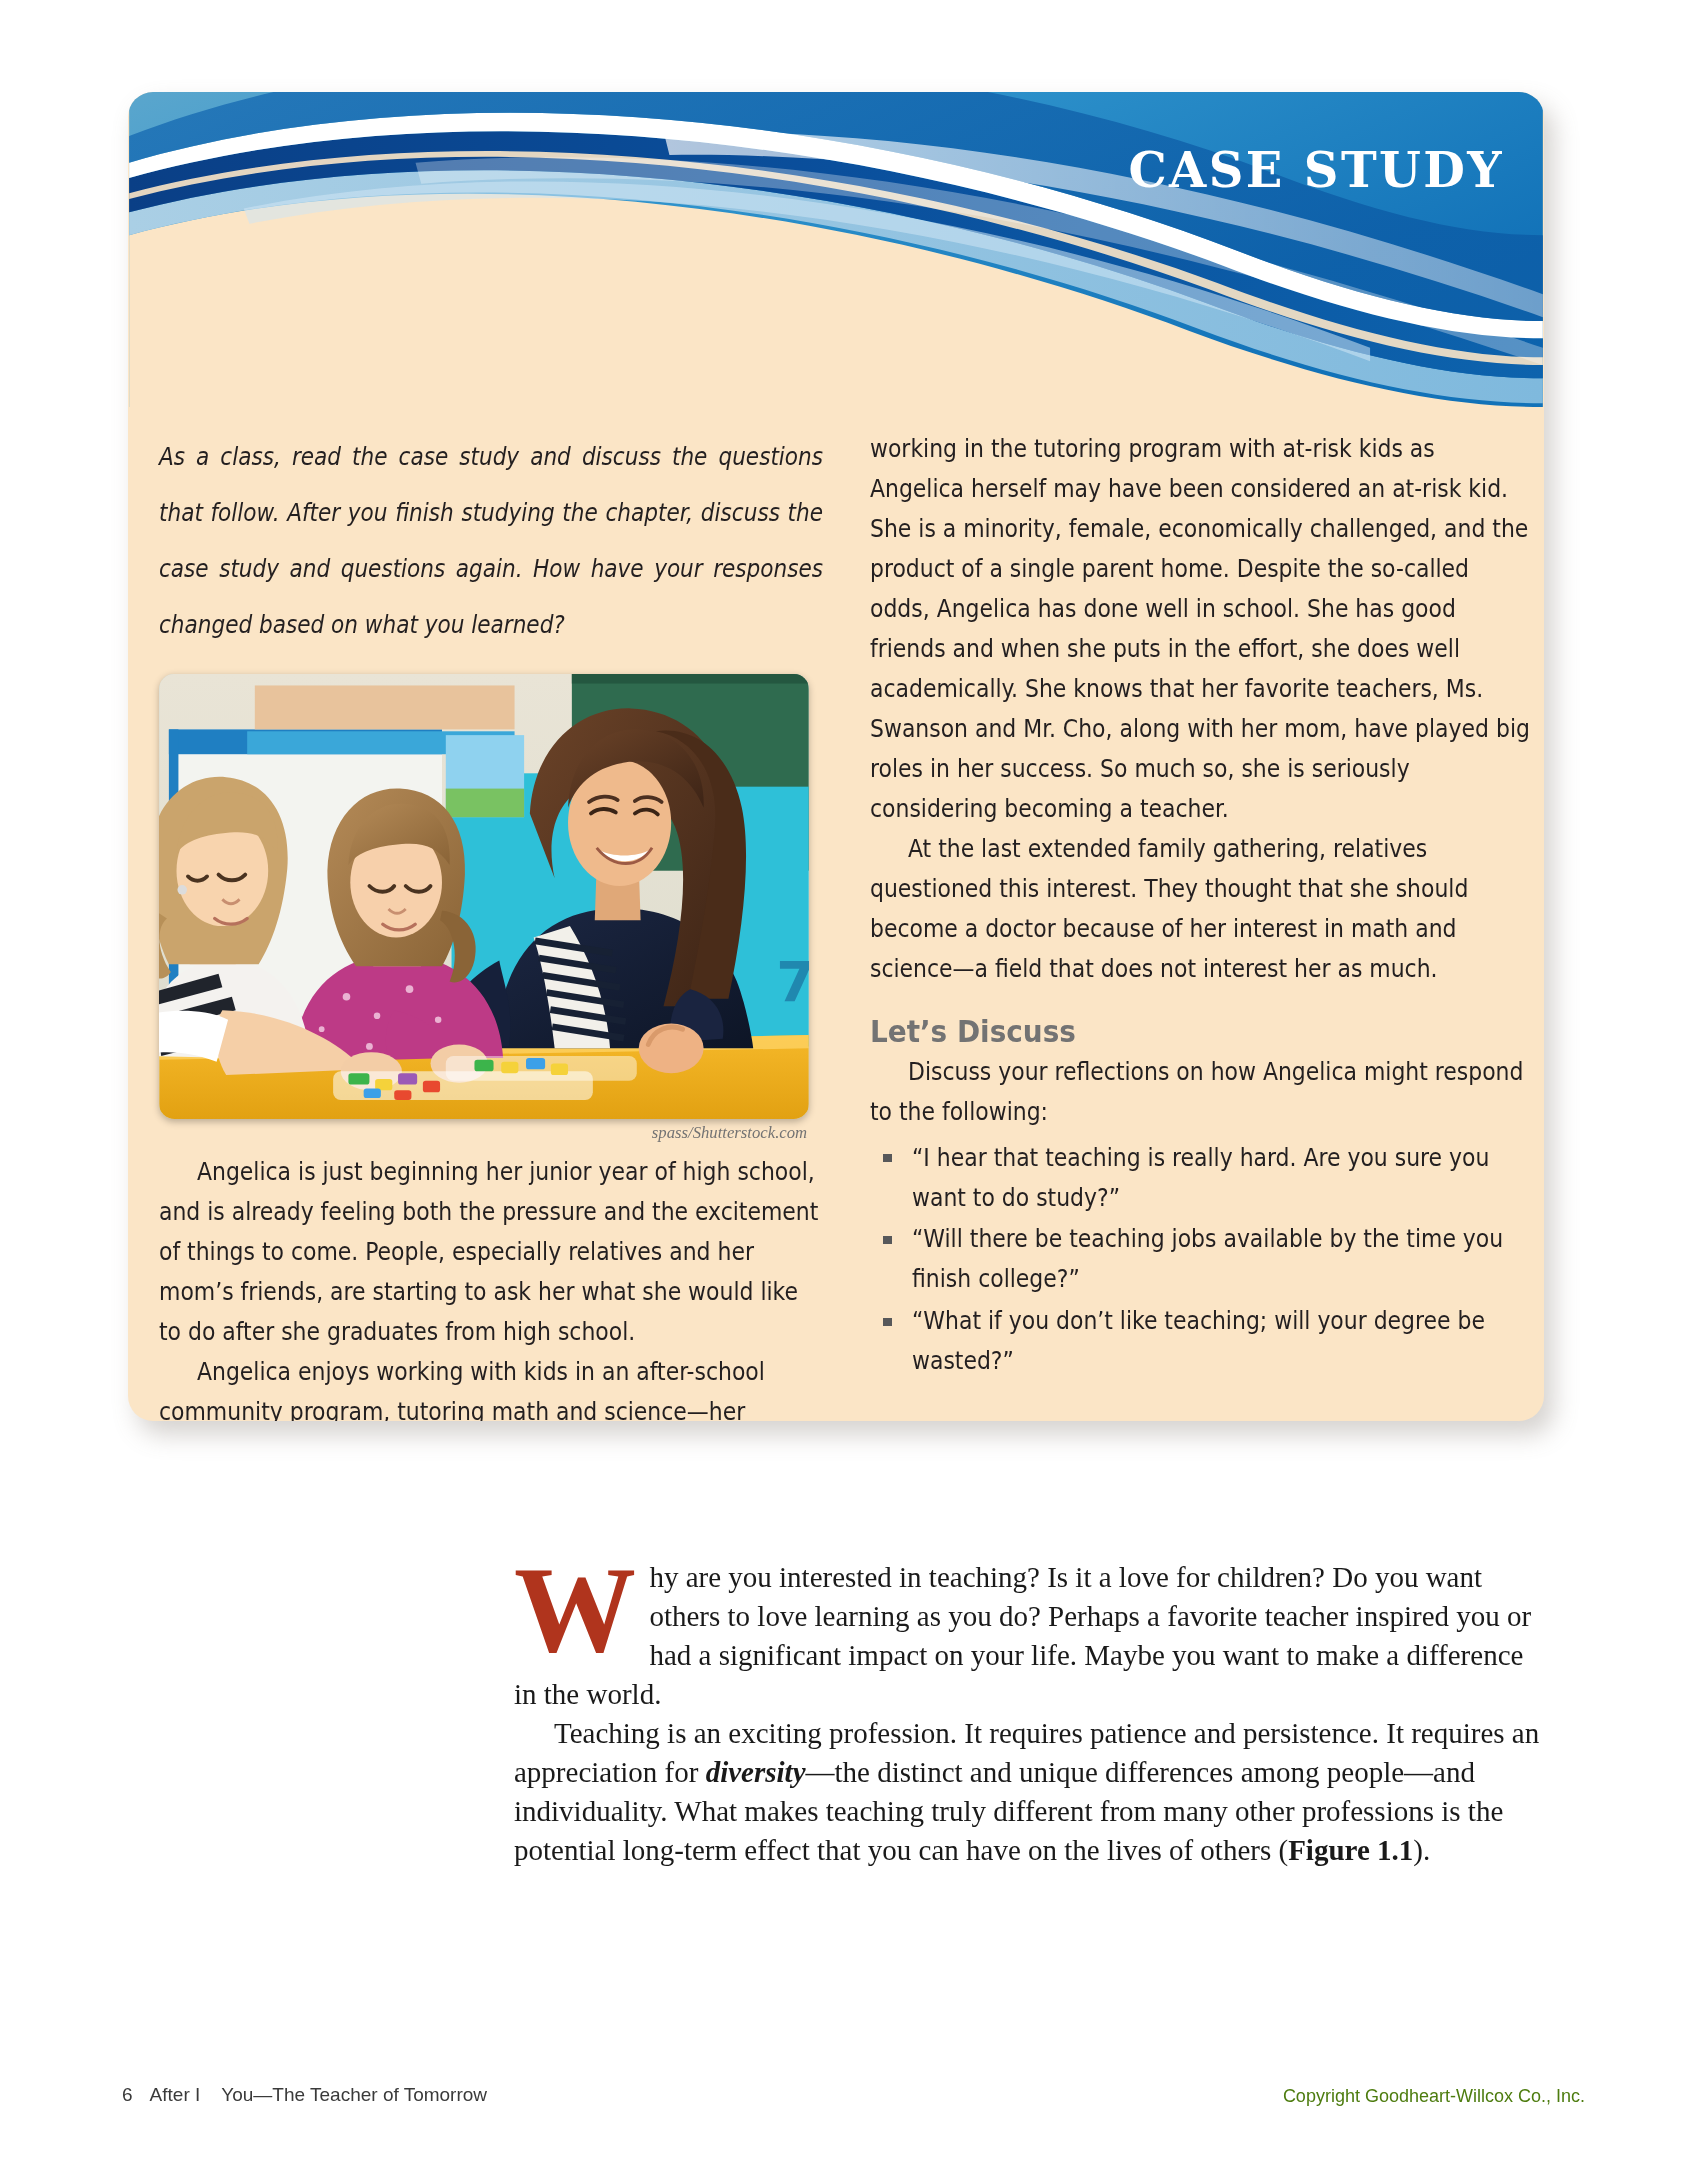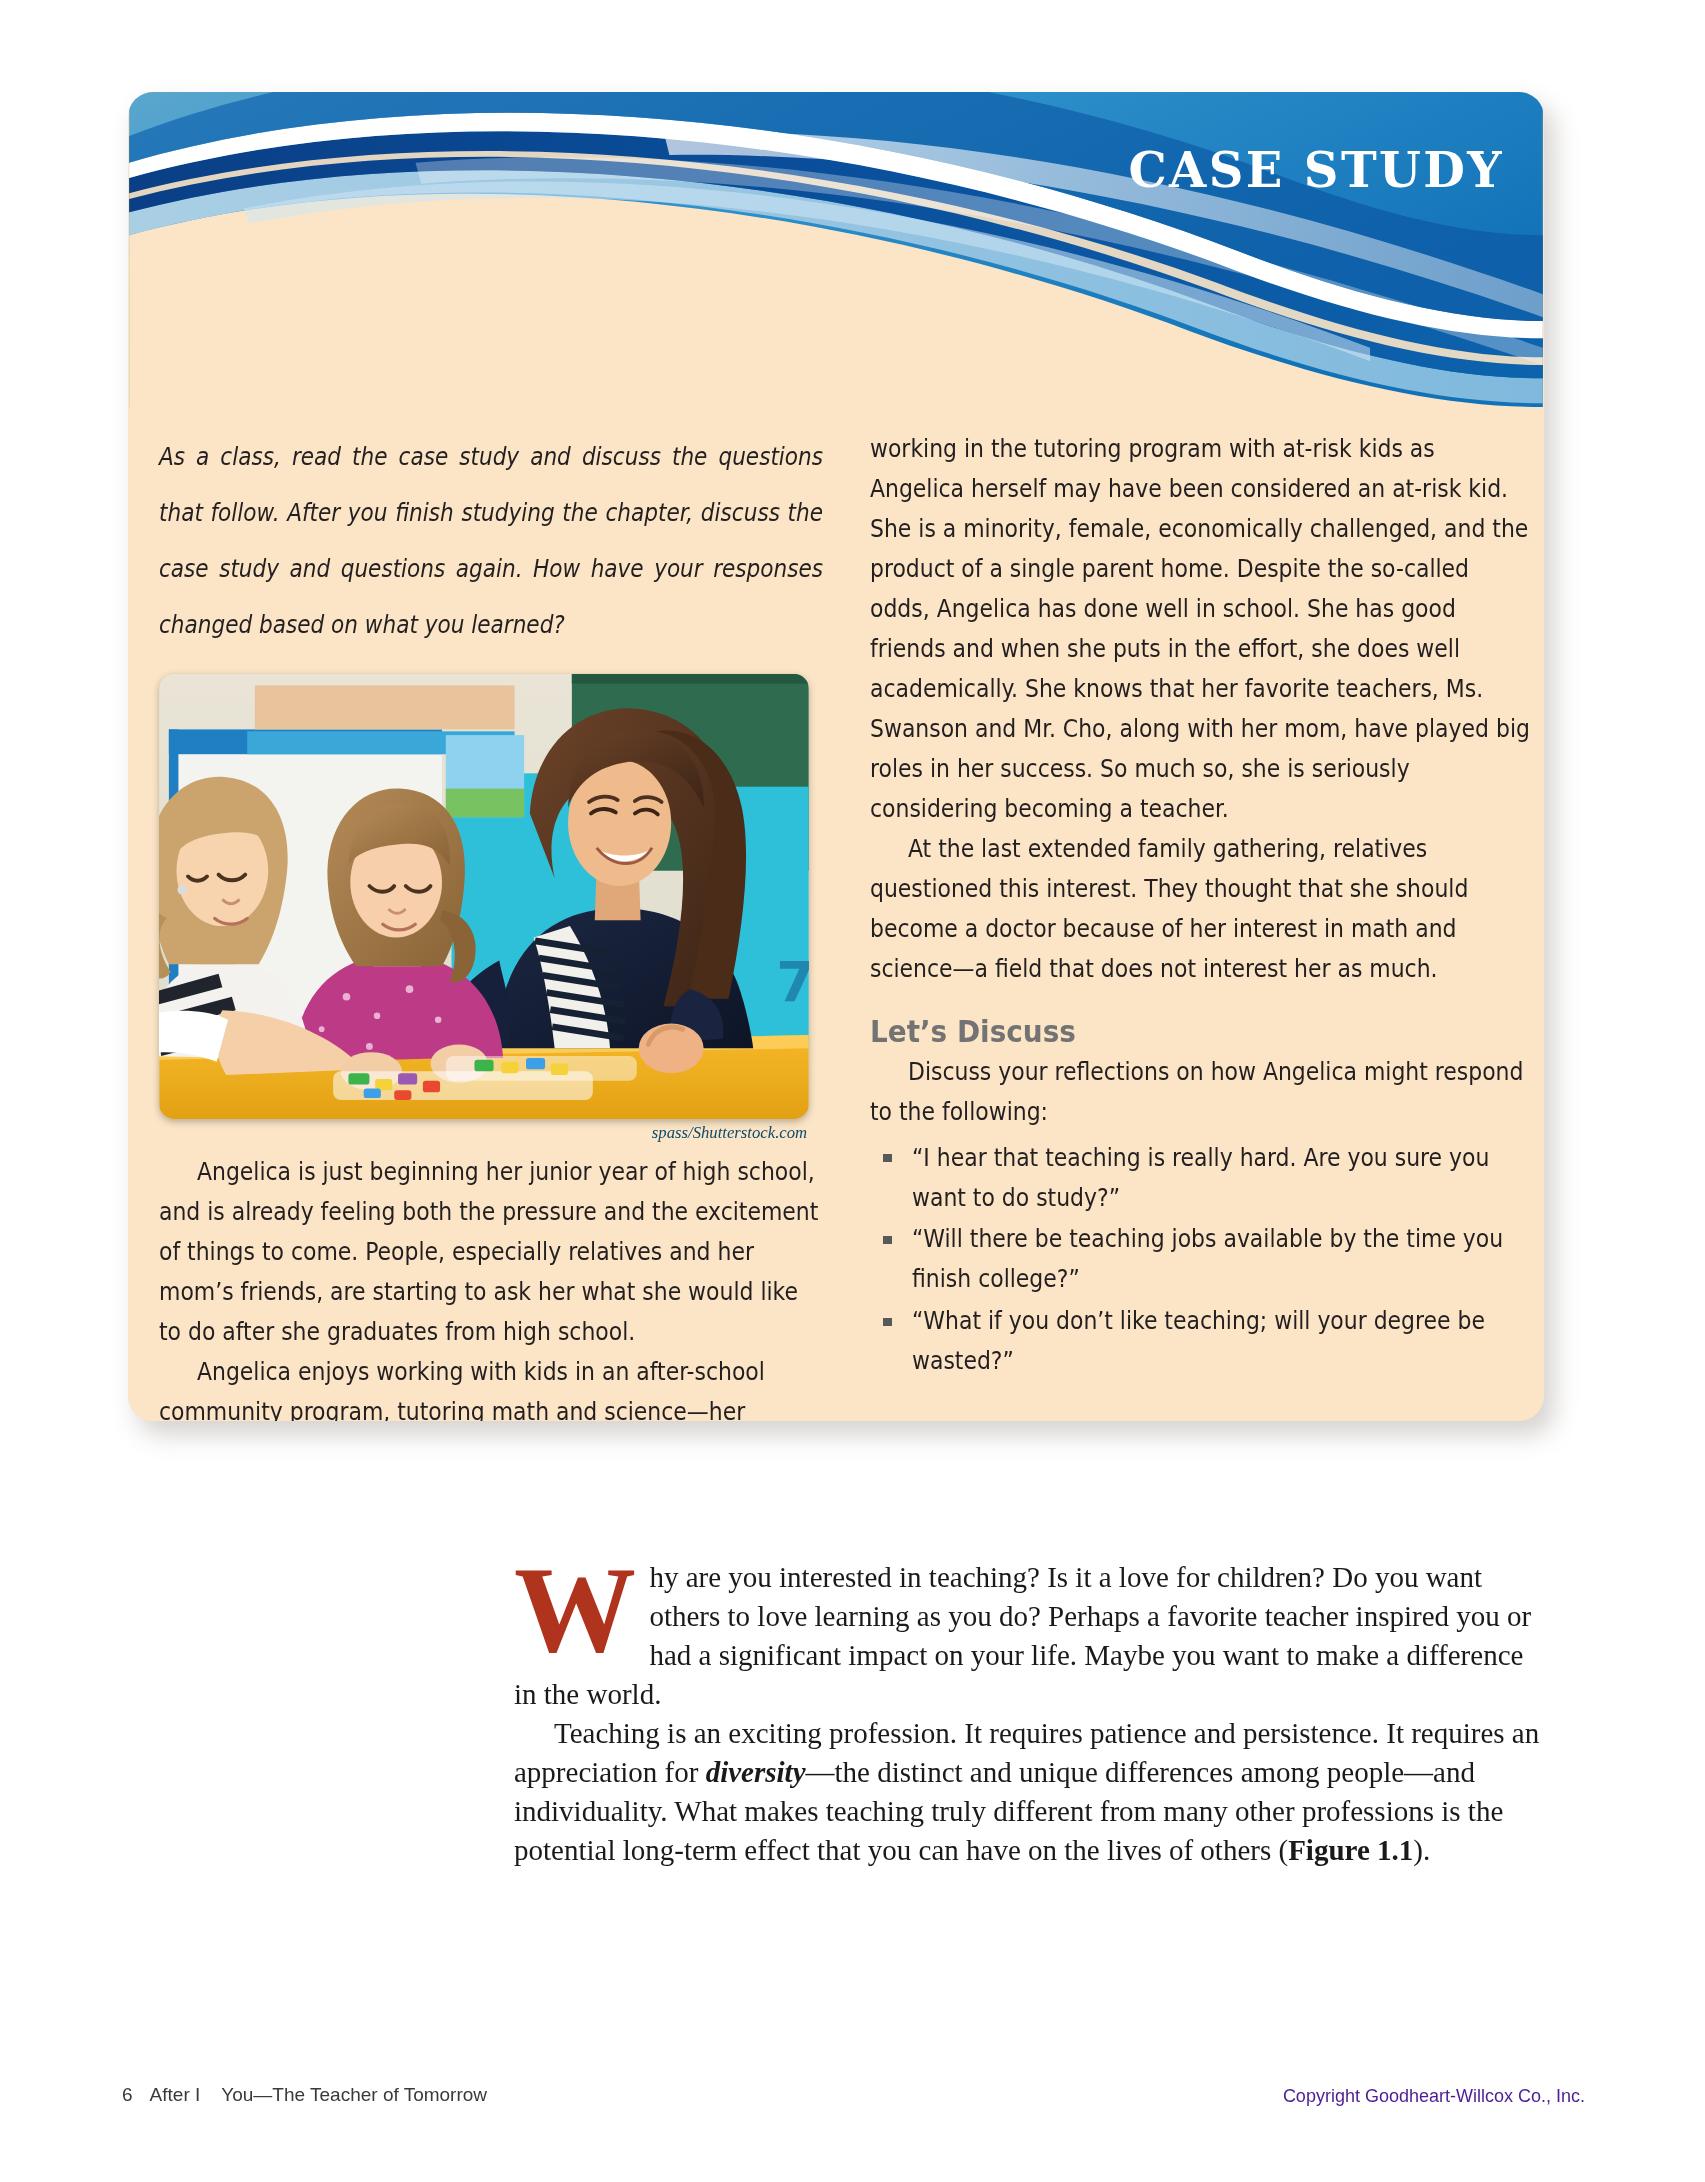--- a/index.html
+++ b/index.html
@@ -101,21 +101,21 @@
     background: #cfd8d0;
   }
   #case-photo svg { display:block; }
   #photo-credit {
     position: absolute;
     right: 1.9px;
     top: 449px;
     font-family: "Liberation Serif", serif;
     font-style: italic;
     font-size: 16.7px;
-    color: #0c4a6e;
+    color: #737373;
     white-space: nowrap;
   }
 
   
   #lets-discuss-heading {
     font-family: "DejaVu Sans Condensed", "Liberation Sans Narrow", "Liberation Sans", sans-serif;
     font-weight: bold;
     font-size: 31px;
     color: #737373;
     margin: 23px 0 1.9px 0;
@@ -188,21 +188,21 @@
     white-space: nowrap;
   }
   #footer-left .pg { margin-right: 17px; }
   #footer-left .unit { margin-right: 21px; }
   #footer-right {
     position: absolute;
     right: 120px;
     top: 2086px;
     font-family: "Liberation Sans", sans-serif;
     font-size: 18px;
-    color: #4c1d95;
+    color: #4d7c0f;
     white-space: nowrap;
   }
 </style>
 </head>
 <body>
 
 <div id="case-study-card">
 
   <div id="case-study-header">
     <svg width="1416" height="315" viewBox="0 0 1481 330" xmlns="http://www.w3.org/2000/svg">

